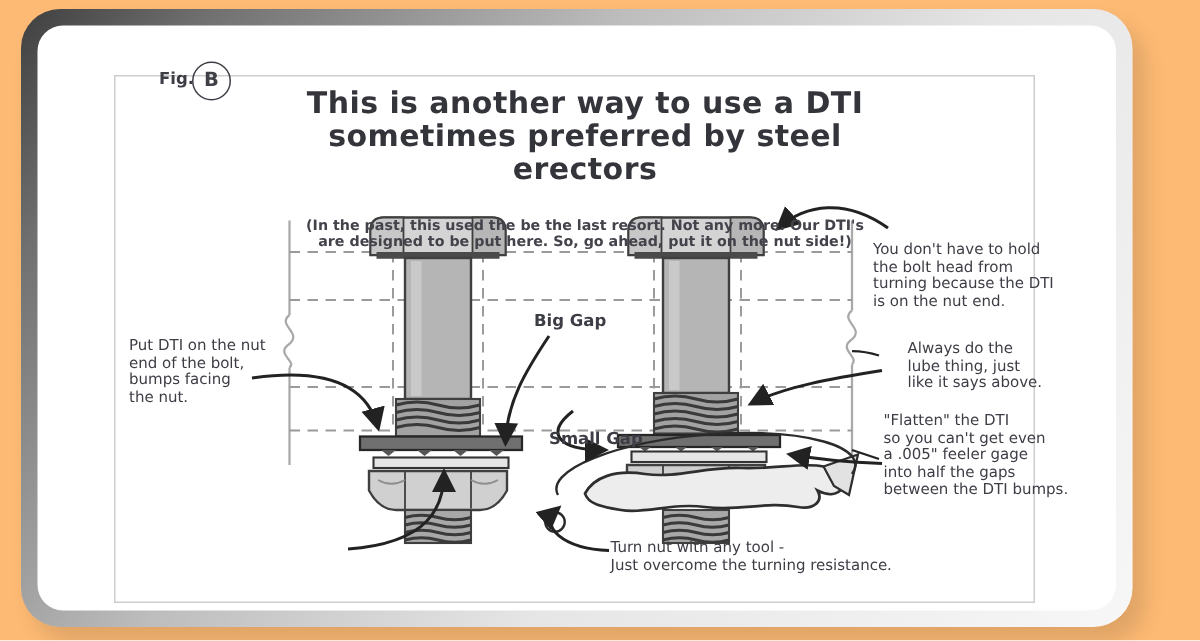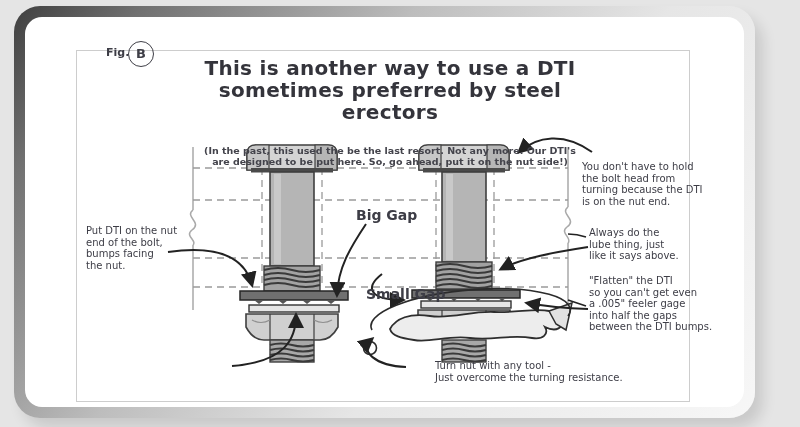--- a/index.html
+++ b/index.html
@@ -1,17 +1,17 @@
 <!DOCTYPE html>
 <html><head>
 <meta charset="utf-8">
 <style>
   html,body{margin:0;padding:0;background:#ffffff;}
   .stage{position:relative;width:800px;height:427px;overflow:hidden;
-         font-family:"DejaVu Sans","Liberation Sans",sans-serif;background:#e5e5e5;}
+         font-family:"DejaVu Sans","Liberation Sans",sans-serif;background:#fdba74;}
   
   .frame-outer{position:absolute;left:14px;top:6px;width:741px;height:412px;
                border-radius:26px;
                background:linear-gradient(128deg,#3f3f3f 0%,#707070 12%,#bdbdbd 38%,#e6e6e6 62%,#f7f7f7 100%);
                box-shadow:8px 10px 14px rgba(0,0,0,0.12);}
   .frame-inner{position:absolute;left:11px;top:11px;right:11px;bottom:11px;
                background:#ffffff;border-radius:17px;}
   .content-border{position:absolute;left:76px;top:50px;width:612px;height:350px;
                   border:1px solid #cdcdcd;}
   .art{position:absolute;left:0;top:0;width:800px;height:427px;}
@@ -20,27 +20,27 @@
   .fig-circle{position:absolute;left:128px;top:41px;width:24px;height:24px;
               border:1.7px solid #3f3f47;border-radius:50%;text-align:center;
               line-height:24px;font-size:13px;font-weight:bold;color:#3f3f47;}
   .title{left:170px;top:57px;width:440px;text-align:center;
          font-size:20px;font-weight:bold;color:#34343b;line-height:22px;letter-spacing:0.3px;}
   .subtitle{left:170px;top:102px;width:440px;text-align:center;
             font-size:9.5px;line-height:10.5px;color:#43434b;font-weight:bold;margin-top:44px;}
   .note{font-size:10px;line-height:11.5px;}
   .note-put-dti{left:86px;top:225px;}
   .note-washer{left:84px;top:320px;}
-  .gap-label{font-size:14px;font-weight:bold;}
+  .gap-label{font-size:11px;font-weight:bold;}
   .big-gap{left:356px;top:207px;}
   .small-gap{left:366px;top:259px;margin-top:27px;}
   .note-hold{left:582px;top:161px;}
-  .note-lube{left:589px;top:227px;}
+  .note-lube{left:605px;top:227px;}
   .note-flatten{left:589px;top:275px;}
-  .note-turn{left:407px;top:360px;margin-left:28px;}
+  .note-turn{left:407px;top:360px;}
 </style>
 </head>
 <body>
 
 <div class="stage">
 
   <div class="frame-outer">
     <div class="frame-inner"></div>
   </div>
   <div class="content-border"></div>

